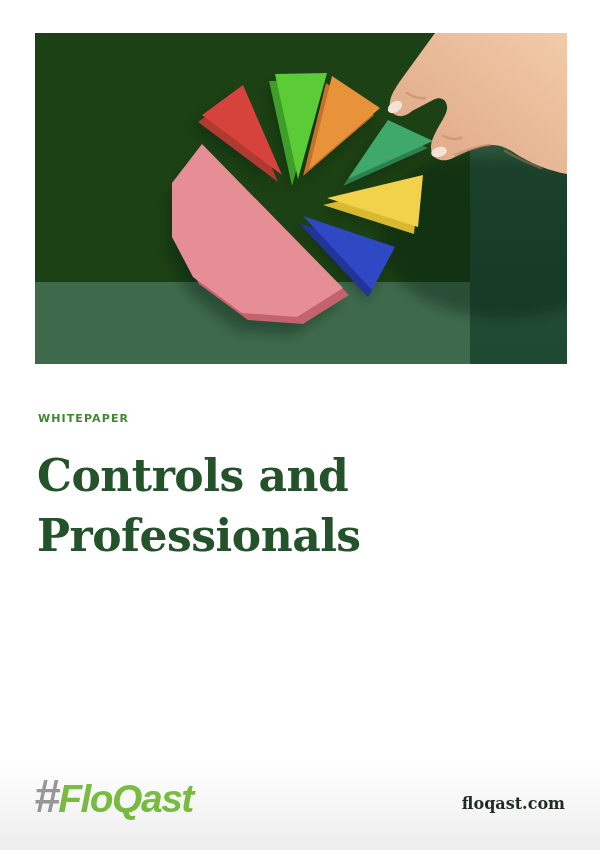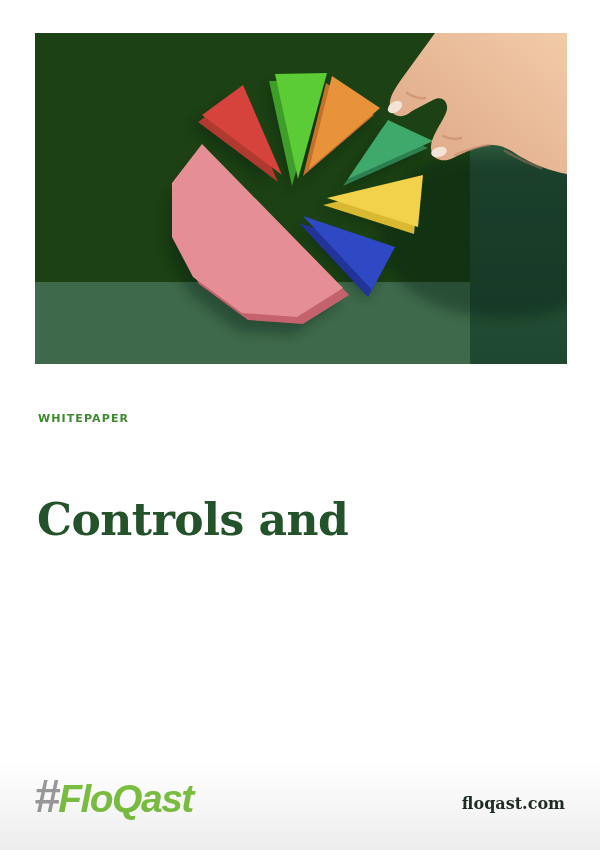--- a/index.html
+++ b/index.html
@@ -31,21 +31,21 @@
     color:#3e8a2e;
   }
   .title {
     position:absolute; left:37px; top:446px; width:540px;
     font-family:"DejaVu Serif", serif;
     font-size:44px; font-weight:bold;
     line-height:60px;
     color:#24522a;
     letter-spacing:-0.5px;
   }
-  .title .line { display:block;margin-top:44px; }
+  .title .line { display:block; }
 
   .footer-logo {
     position:absolute; left:34px; top:772px;
     display:flex; align-items:baseline;
     font-family:"Liberation Sans", sans-serif;
     font-style:italic; font-weight:bold;
   }
   .footer-logo .hash {
     font-size:47px; color:#9b9b9b;
     letter-spacing:-2px; margin-right:0px; line-height:1;
@@ -156,20 +156,21 @@
       <ellipse cx="360" cy="74" rx="8" ry="5.2" transform="rotate(-35 360 74)" fill="#f3e3d7"></ellipse>
       <ellipse cx="404" cy="119" rx="8" ry="5" transform="rotate(-15 404 119)" fill="#f3e3d7"></ellipse>
     </g>
   </svg>
 </figure>
 
 <div class="eyebrow">WHITEPAPER</div>
 
 <h1 class="title">
   <span class="line">Controls and</span>
+  <span class="line">Professionals</span>
 </h1>
 
 <div class="footer-logo">
   <span class="hash">#</span>
   <span class="name">FloQast</span>
 </div>
 <div class="site">floqast.com</div>
 
 <div class="page-shade"></div>
 

